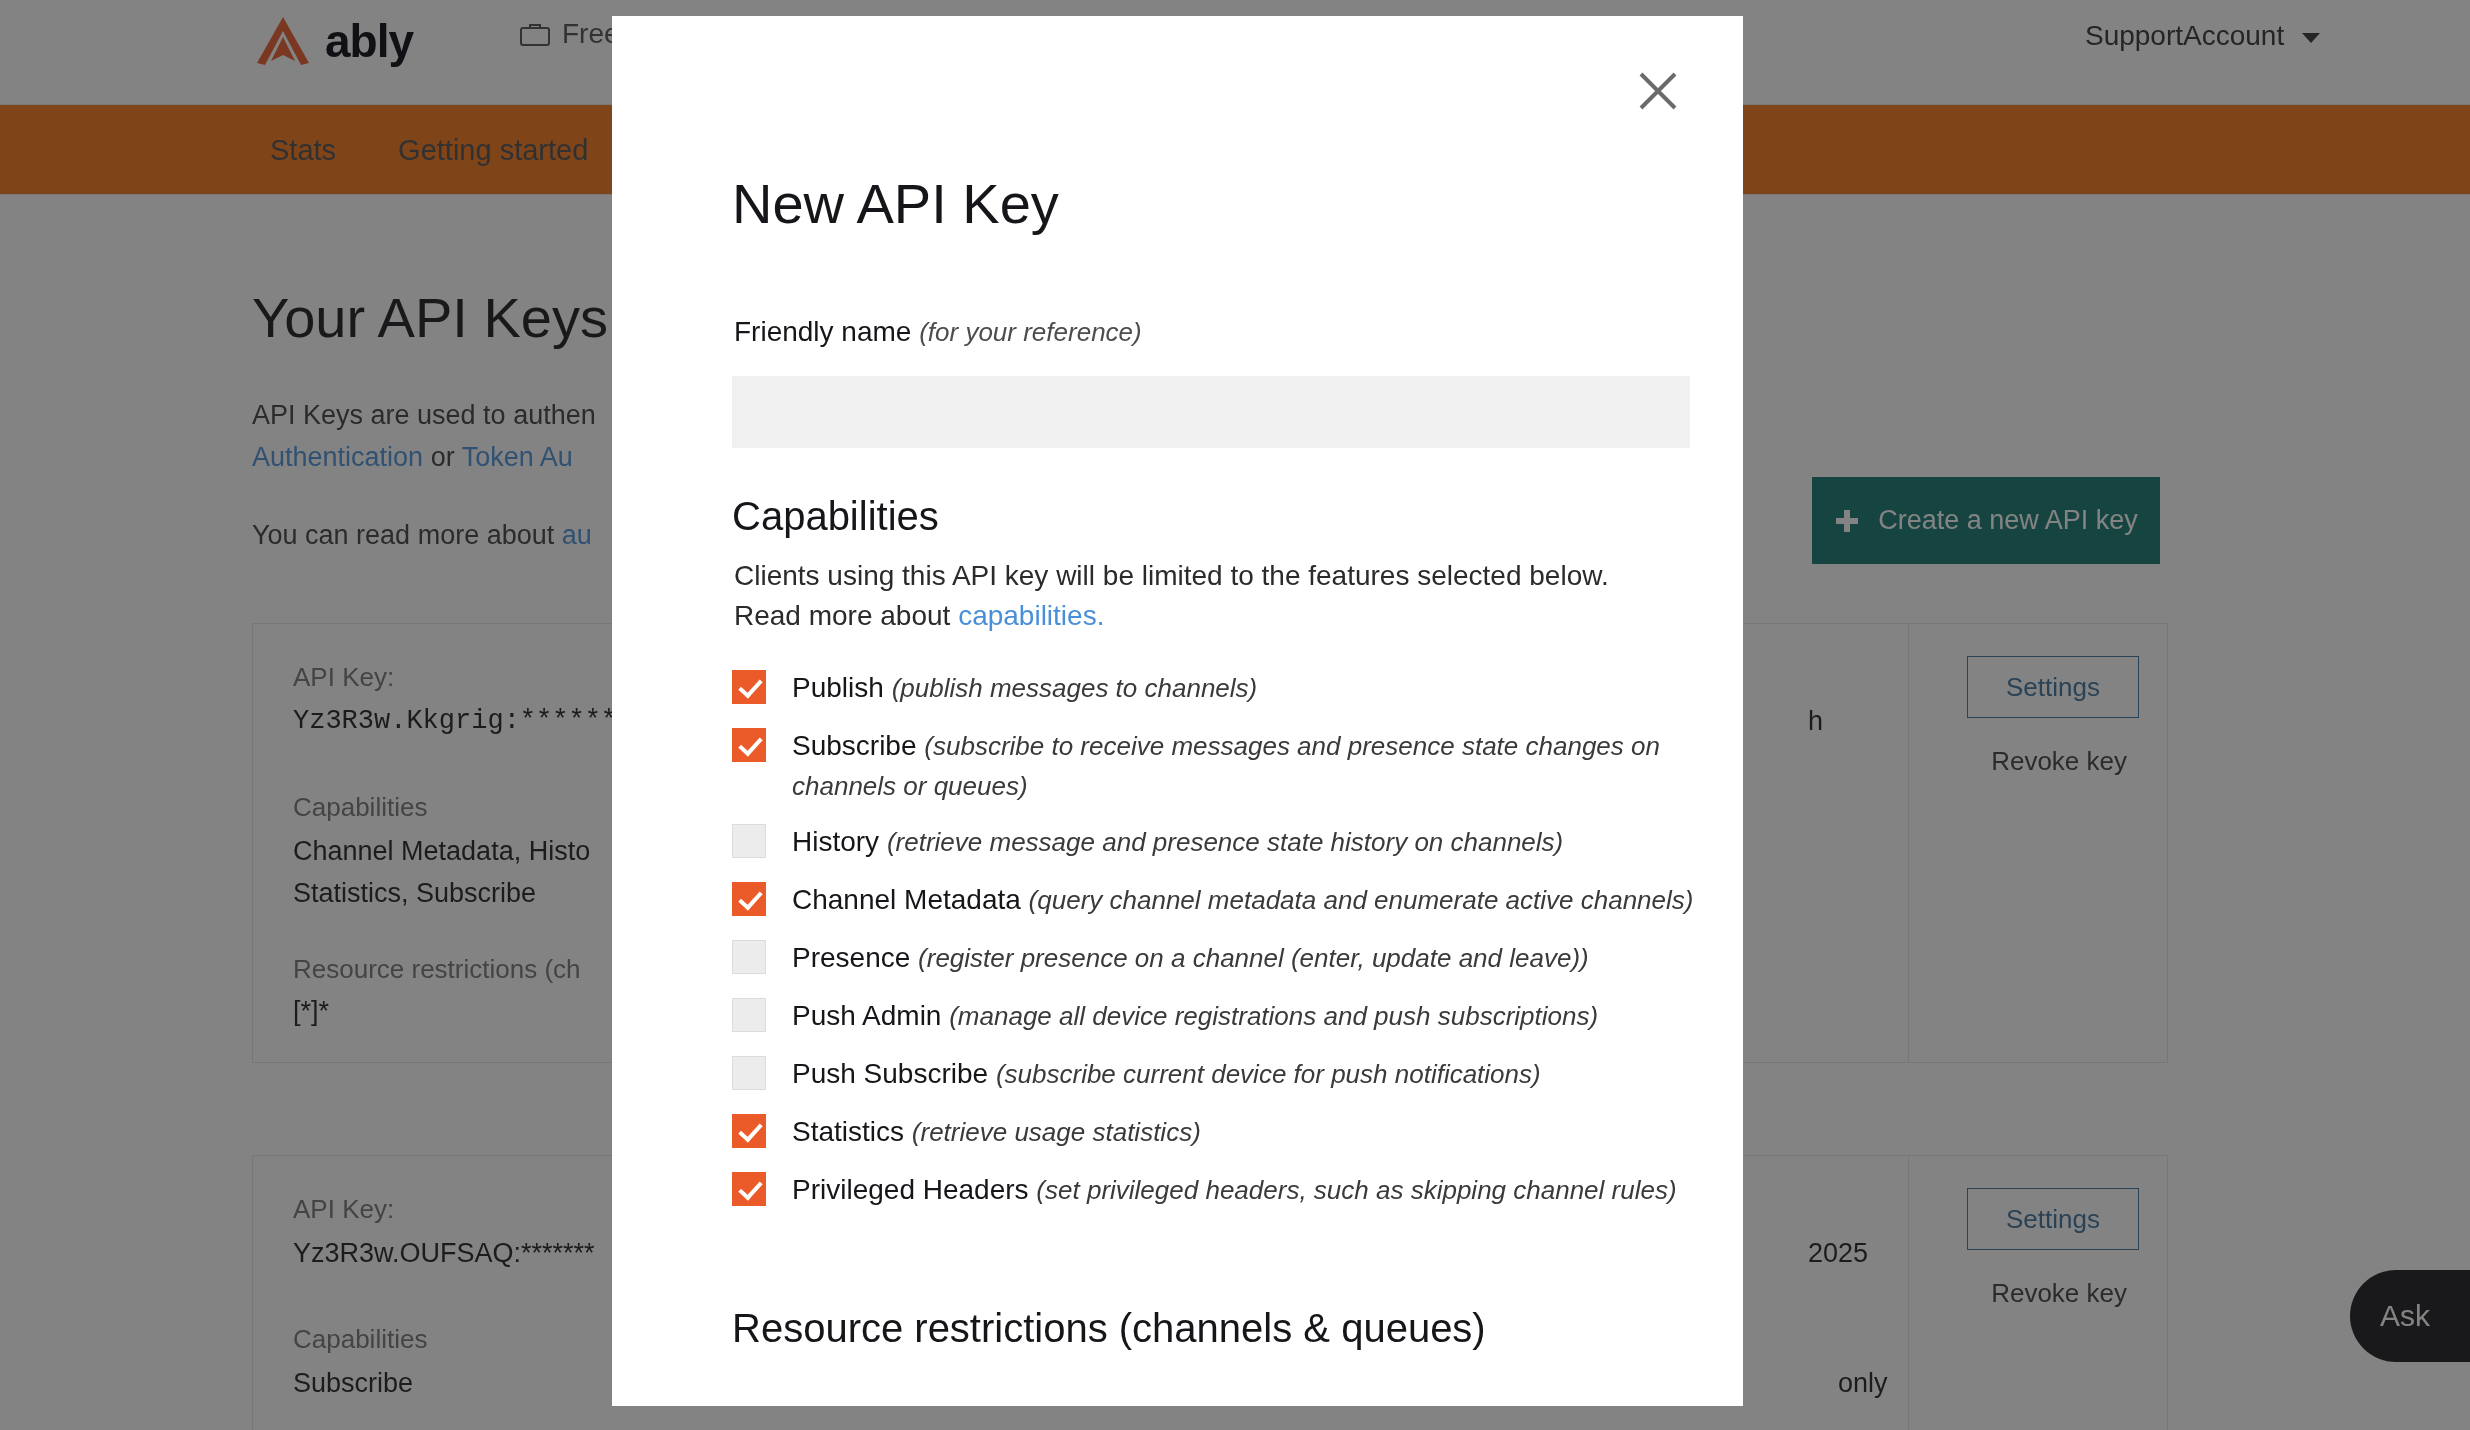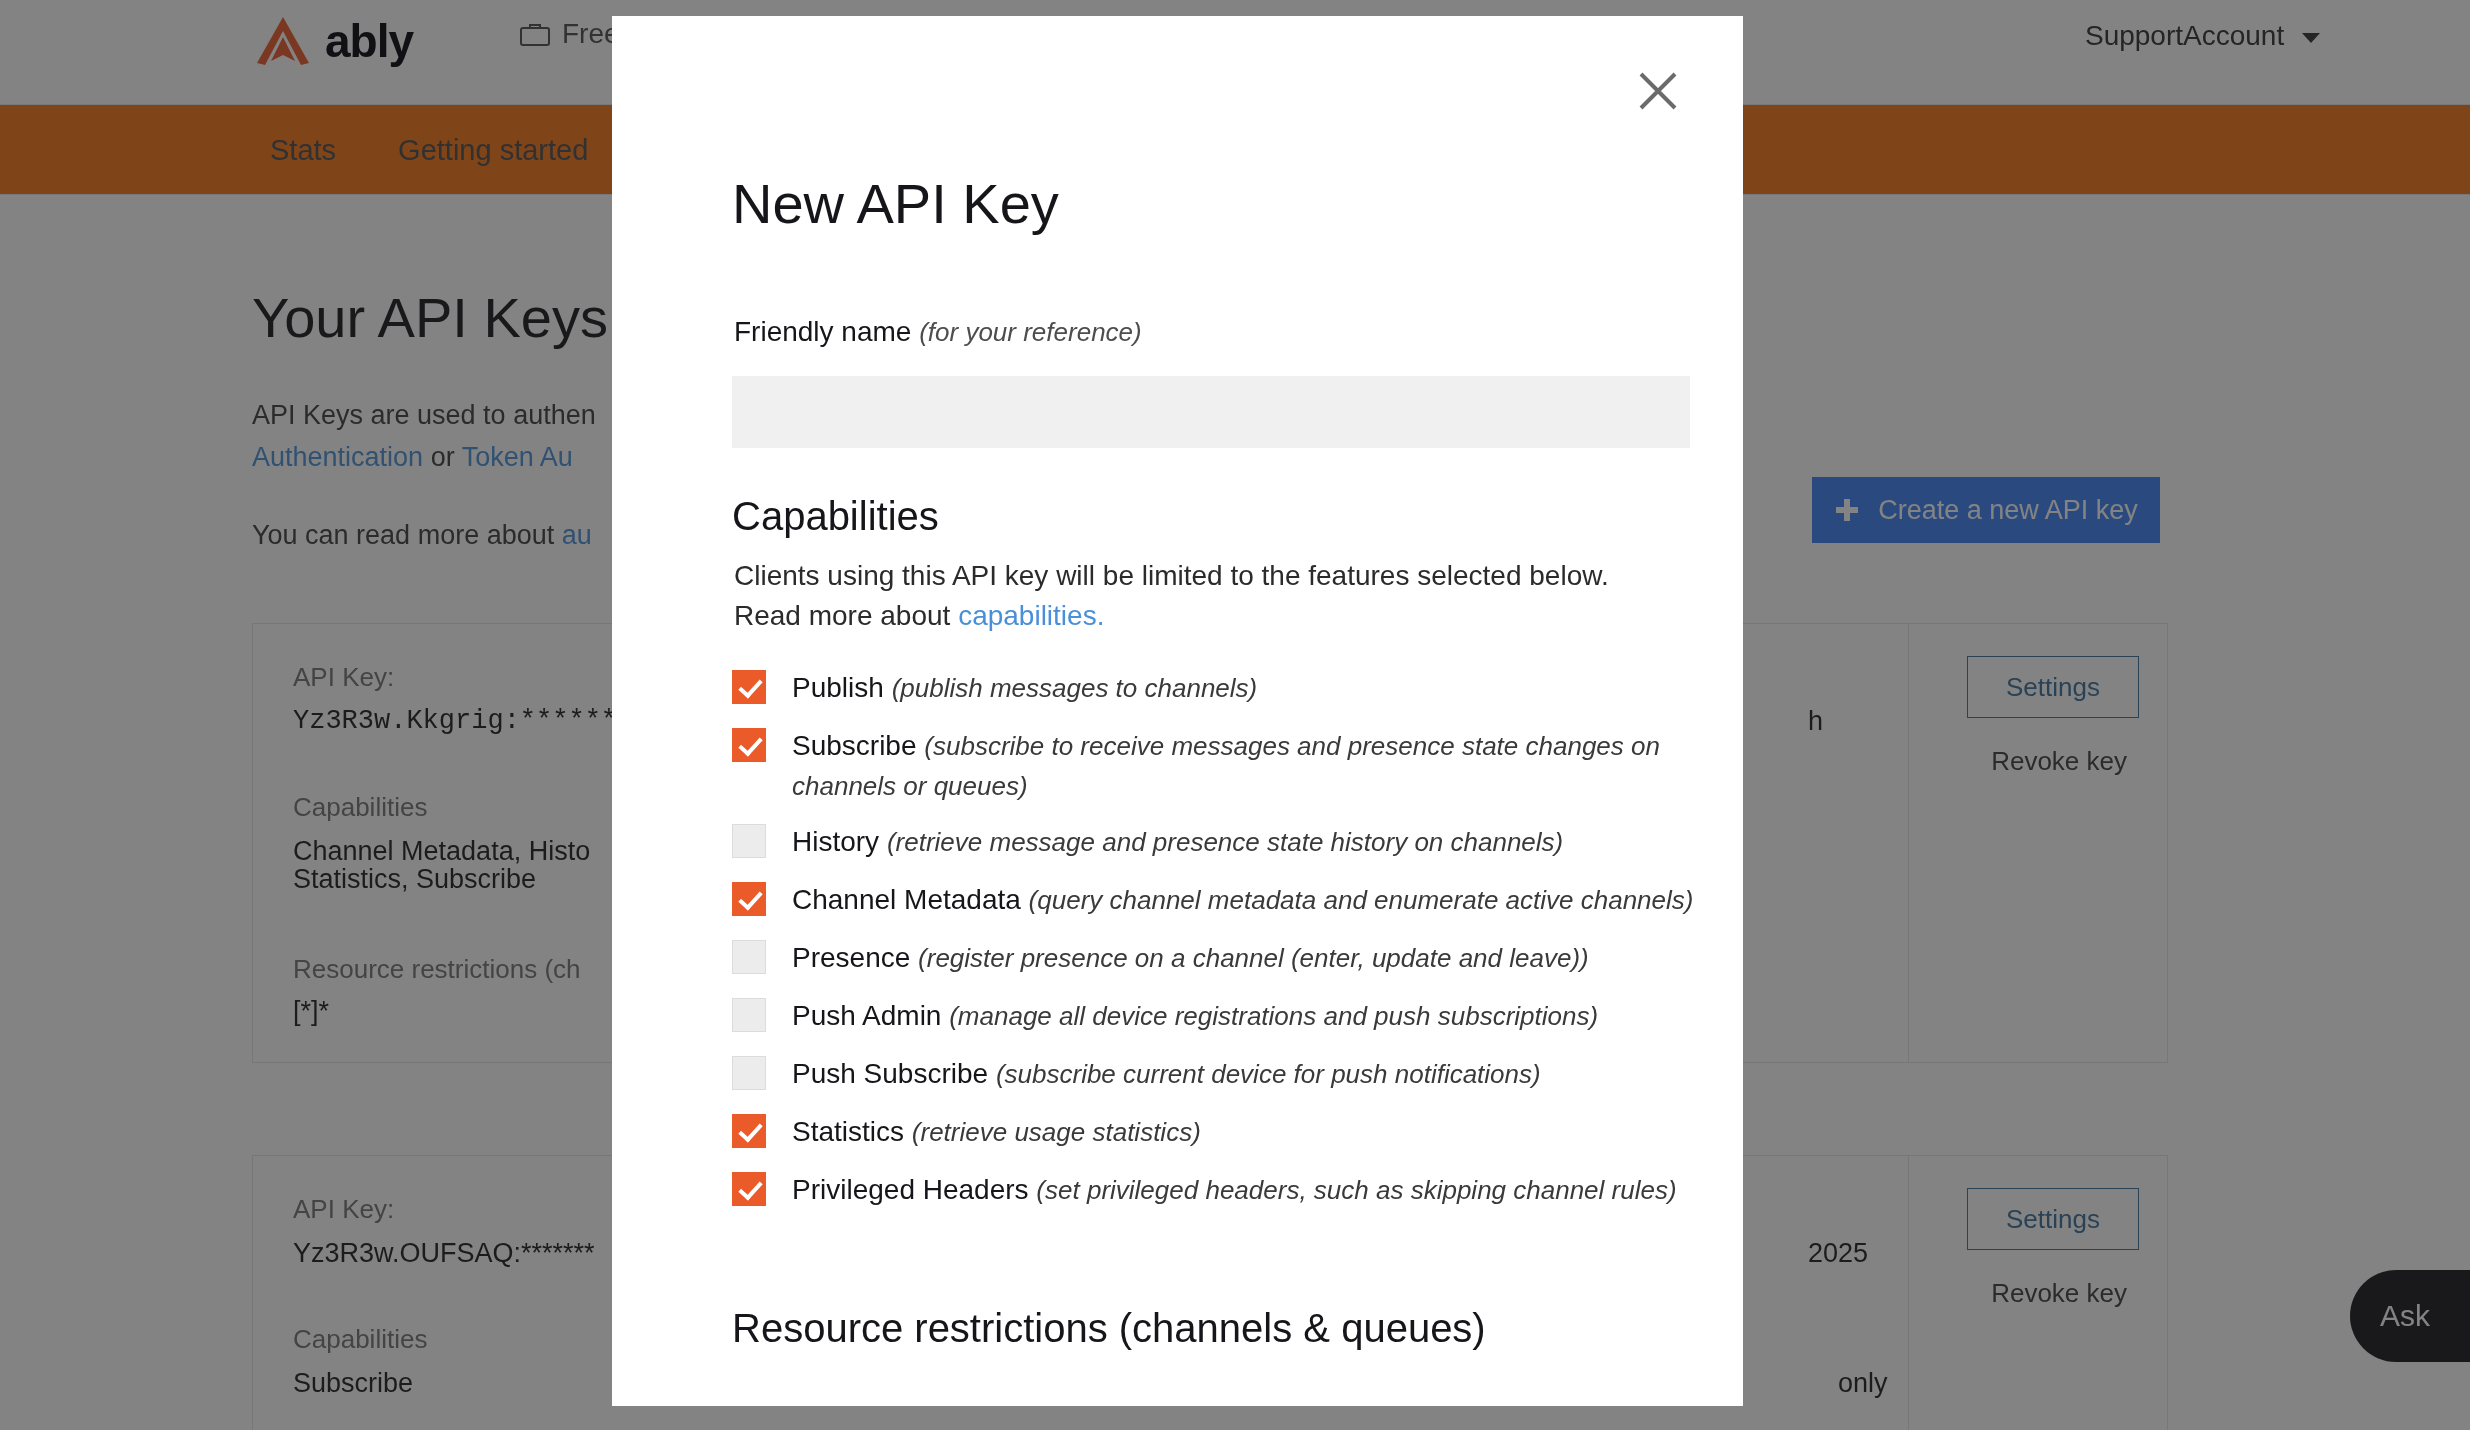--- a/index.html
+++ b/index.html
@@ -81,22 +81,22 @@
   }
   .para2 {
     position: absolute; left: 252px; top: 320px;
     font-size: 27px; color: #3d3d3d; line-height: 1.55;
     width: 1200px;
   }
   .link { color: #4a90d9; text-decoration: none; cursor: pointer; }
 
   .create-btn {
     position: absolute; left: 1812px; top: 282px;
-    width: 348px; height: 66px;
-    background: #3b82f6; color: #ffffff;
+    width: 348px; height: 87px;
+    background: #0f766e; color: #ffffff;
     display: flex; align-items: center; justify-content: center; gap: 18px;
     font-size: 27px; cursor: pointer;
   }
   .plus-ico { width: 26px; height: 26px; display: block; }
 
   .card {
     position: absolute; left: 252px;
     width: 1916px;
     border: 1px solid #e4e4e4; background: #fff;
   }
@@ -263,21 +263,21 @@
         <path d="M10 2 h6 v8 h8 v6 h-8 v8 h-6 v-8 h-8 v-6 h8 z" fill="#ffffff"></path>
       </svg>
       <span>Create a new API key</span>
     </div>
 
     <div class="card one">
       <div class="card-label" style="left:40px; top:38px;">API Key:</div>
       <div class="card-value" style="left:40px; top:82px;font-family:Liberation Mono, monospace;">Yz3R3w.Kkgrig:*********</div>
       <div class="card-label" style="left:40px; top:168px;">Capabilities</div>
       <div class="card-value" style="left:40px; top:212px;">Channel Metadata, Histo</div>
-      <div class="card-value" style="left:40px; top:240px;">Statistics, Subscribe</div>
+      <div class="card-value" style="left:40px; top:254px;">Statistics, Subscribe</div>
       <div class="card-label" style="left:40px; top:330px;">Resource restrictions (ch</div>
       <div class="card-value" style="left:40px; top:372px;">[*]*</div>
       <div class="card-value" style="left:1555px; top:82px;">h</div>
       <div class="card-divider"></div>
       <div class="settings-btn">Settings</div>
       <div class="revoke-link">Revoke key</div>
     </div>
 
     <div class="card two">
       <div class="card-label" style="left:40px; top:38px;">API Key:</div>

